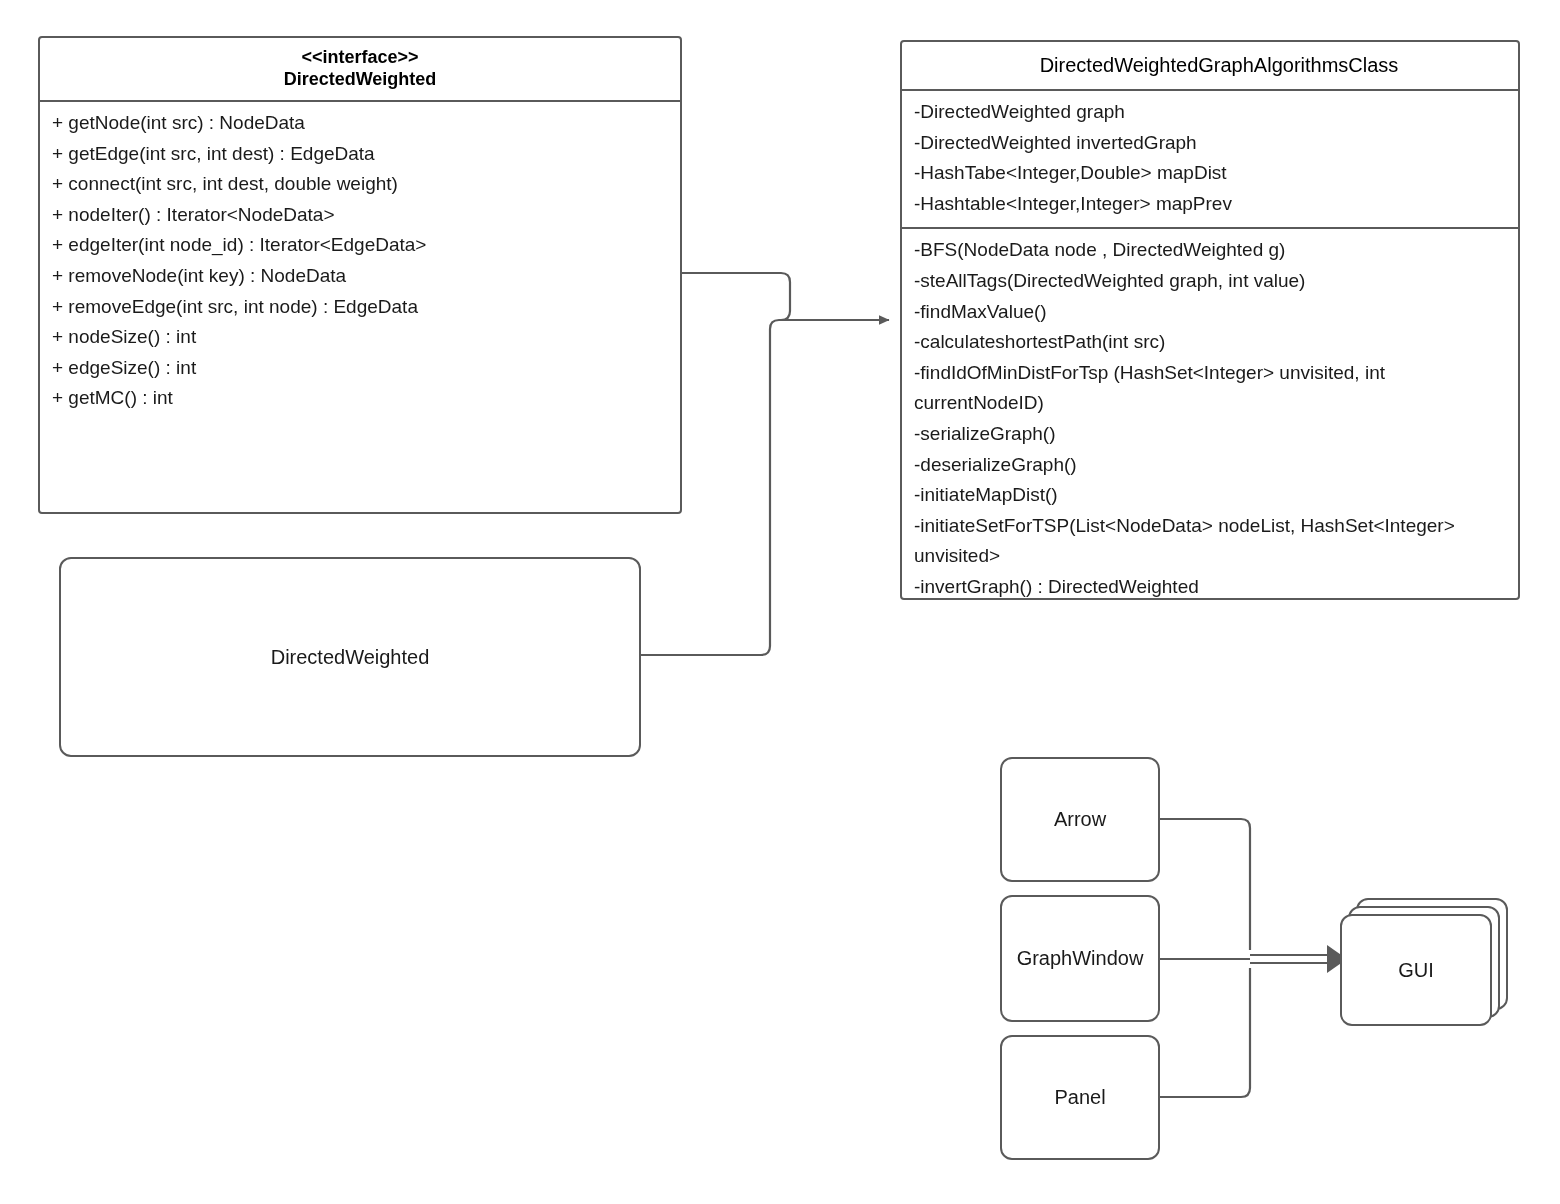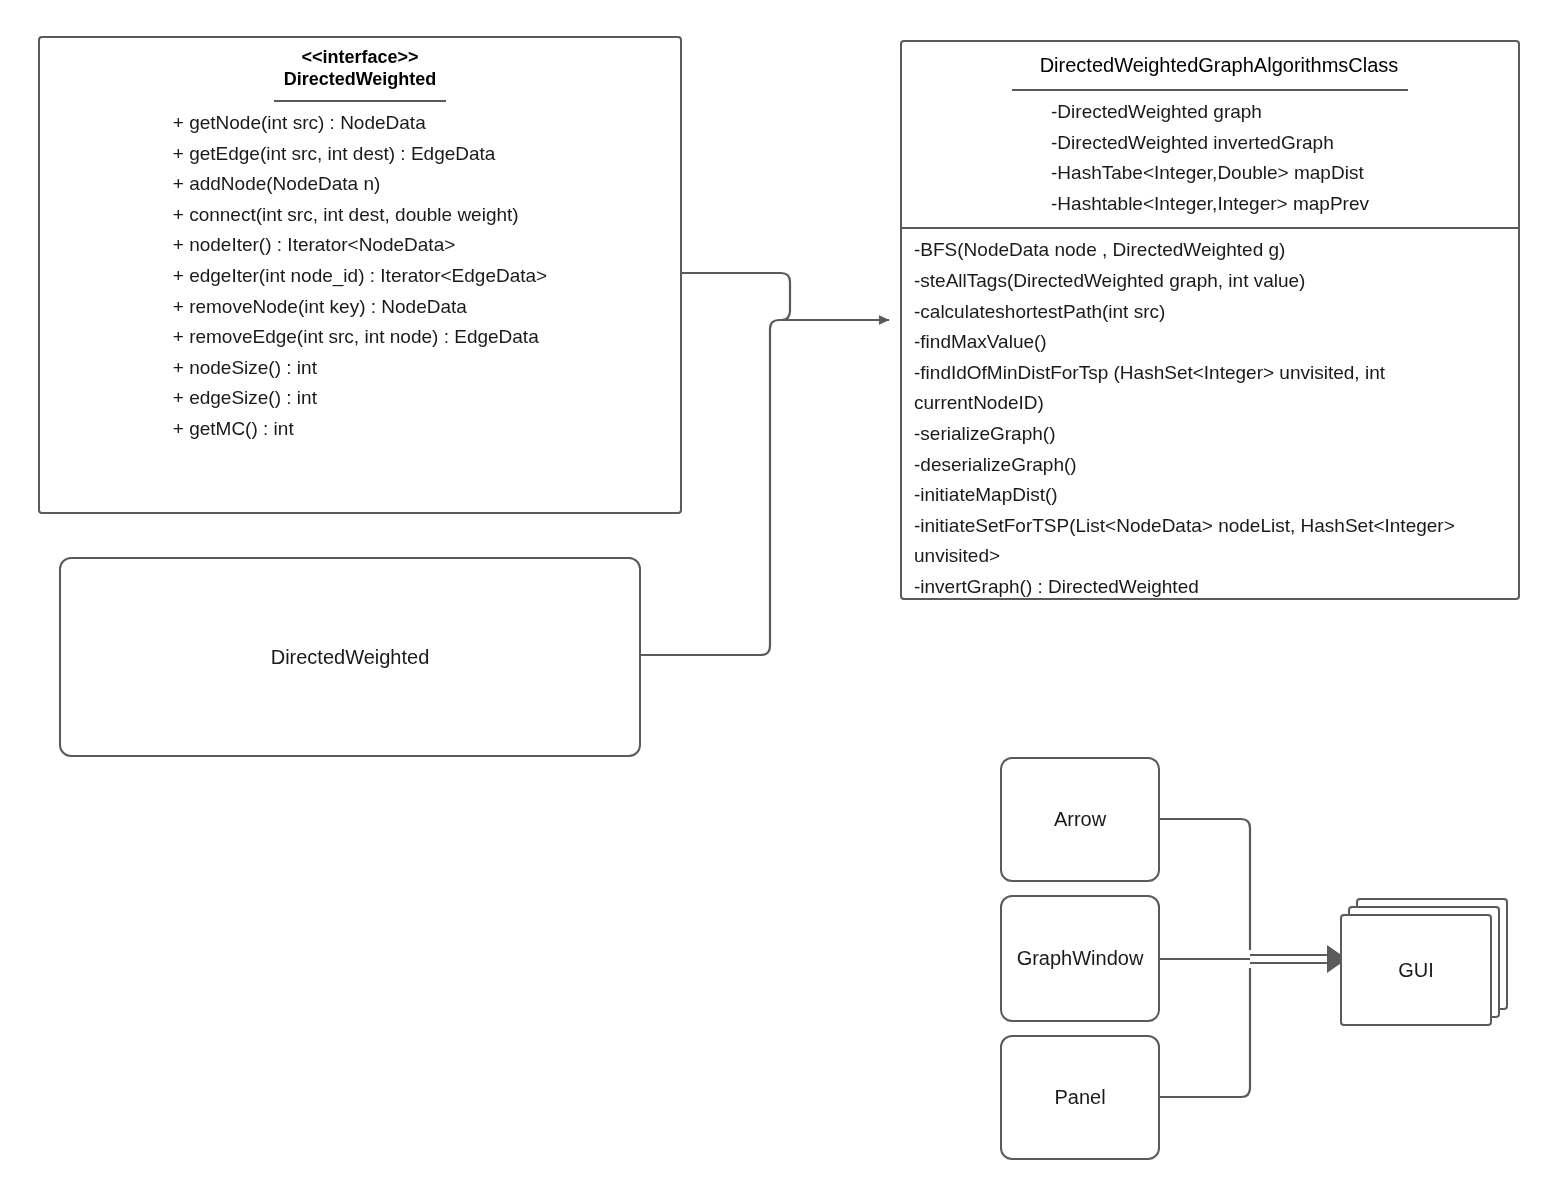--- a/index.html
+++ b/index.html
@@ -29,21 +29,20 @@
     pointer-events: none;
   }
 
   
   .node {
     position: absolute;
     box-sizing: border-box;
     background: #ffffff;
     border: 2px solid #5a5a5a;
     border-radius: 4px;
-    align-items: center;
   }
   .node.rounded {
     border-radius: 12px;
   }
 
   
   .uml {
     display: flex;
     flex-direction: column;
   }
@@ -93,21 +92,21 @@
     color: #1a1a1a;
     text-align: center;
   }
 
   
   .stack-layer {
     position: absolute;
     box-sizing: border-box;
     background: #ffffff;
     border: 2px solid #5a5a5a;
-    border-radius: 4px;
+    border-radius: 12px;
   }
 </style>
 </head>
 <body>
 
 <div id="canvas">
 
   <svg id="connectors" viewBox="0 0 1560 1204" xmlns="http://www.w3.org/2000/svg">
     <defs>
       <marker id="solid-arrow" markerWidth="11" markerHeight="10" refX="10.5" refY="5" orient="auto" markerUnits="userSpaceOnUse">
@@ -127,21 +126,20 @@
   </svg>
 
   <div class="node uml" style="left:38px; top:36px; width:644px; height:478px;">
     <div class="uml-header">
       <span class="stereotype">&lt;&lt;interface&gt;&gt;</span>
       <span class="cname">DirectedWeighted</span>
     </div>
     <div class="uml-compartment">
       <div class="uml-row">+ getNode(int src) : NodeData</div>
       <div class="uml-row">+ getEdge(int src, int dest) : EdgeData</div>
-      <div class="uml-row">+ addNode(NodeData n)</div>
       <div class="uml-row">+ connect(int src, int dest, double weight)</div>
       <div class="uml-row">+ nodeIter() : Iterator&lt;NodeData&gt;</div>
       <div class="uml-row">+ edgeIter(int node_id) : Iterator&lt;EdgeData&gt;</div>
       <div class="uml-row">+ removeNode(int key) : NodeData</div>
       <div class="uml-row">+ removeEdge(int src, int node) : EdgeData</div>
       <div class="uml-row">+ nodeSize() : int</div>
       <div class="uml-row">+ edgeSize() : int</div>
       <div class="uml-row">+ getMC() : int</div>
     </div>
   </div>
@@ -156,22 +154,22 @@
     </div>
     <div class="uml-compartment">
       <div class="uml-row">-DirectedWeighted graph</div>
       <div class="uml-row">-DirectedWeighted invertedGraph</div>
       <div class="uml-row">-HashTabe&lt;Integer,Double&gt; mapDist</div>
       <div class="uml-row">-Hashtable&lt;Integer,Integer&gt; mapPrev</div>
     </div>
     <div class="uml-compartment">
       <div class="uml-row">-BFS(NodeData node , DirectedWeighted g)</div>
       <div class="uml-row">-steAllTags(DirectedWeighted graph, int value)</div>
+      <div class="uml-row">-findMaxValue()</div>
       <div class="uml-row">-calculateshortestPath(int src)</div>
-      <div class="uml-row">-findMaxValue()</div>
       <div class="uml-row">-findIdOfMinDistForTsp (HashSet&lt;Integer&gt; unvisited, int currentNodeID)</div>
       <div class="uml-row">-serializeGraph()</div>
       <div class="uml-row">-deserializeGraph()</div>
       <div class="uml-row">-initiateMapDist()</div>
       <div class="uml-row">-initiateSetForTSP(List&lt;NodeData&gt; nodeList, HashSet&lt;Integer&gt; unvisited&gt;</div>
       <div class="uml-row">-invertGraph() : DirectedWeighted</div>
     </div>
   </div>
 
   <div class="node rounded plain-box" style="left:1000px; top:757px; width:160px; height:125px;text-align:right;">

